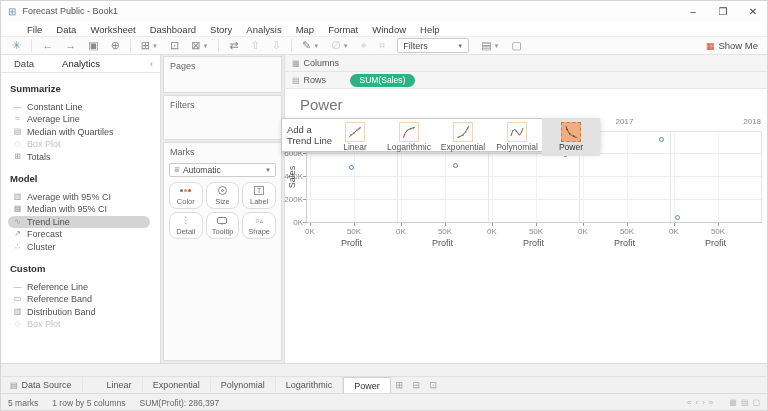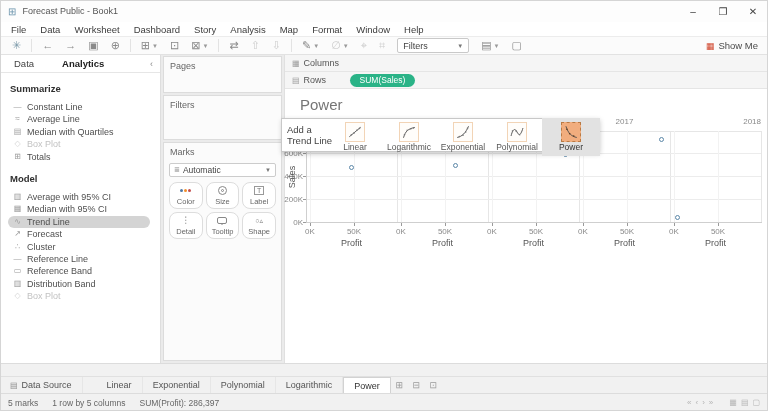--- a/index.html
+++ b/index.html
@@ -8,42 +8,42 @@
   #frame{position:absolute;inset:0;border:1px solid #d5d5d5;pointer-events:none;z-index:99;}
 
   
   #titlebar{position:absolute;left:0;top:0;width:768px;height:22px;background:#fdfdfd;display:flex;align-items:center;}
   #titlebar .logo{margin-left:8px;font-size:10px;color:#6a93ac;}
   #titlebar .title{margin-left:6px;font-size:9px;color:#555;}
   #win-controls{margin-left:auto;display:flex;}
   .win-btn{width:30px;height:22px;display:flex;align-items:center;justify-content:center;font-size:10px;color:#444;}
 
   
-  #menubar{position:absolute;left:0;top:22px;width:768px;height:14px;display:flex;align-items:center;padding-left:4px;background:#fff;}
+  #menubar{position:absolute;left:0;top:22px;width:768px;height:14px;display:flex;align-items:center;padding-left:20px;background:#fff;}
   .menu-item{font-size:9.5px;color:#3c3c3c;padding:0 7px;}
 
   
   #toolbar{position:absolute;left:0;top:36px;width:768px;height:19px;background:#fbfbfb;
     border-top:1px solid #ececec;border-bottom:1px solid #e2e2e2;display:flex;align-items:center;padding-left:6px;}
   #tb-icons,#tb-icons2{display:flex;align-items:center;}
   .tb-icon{font-size:11px;color:#8a8a8a;padding:0 6px;display:flex;align-items:center;line-height:1;}
   .tb-icon.disabled{color:#cdcdcd;}
   .tb-caret{font-size:6px;color:#9a9a9a;margin-left:2px;}
   .tb-sep{width:1px;height:13px;background:#e3e3e3;margin:0 4px;}
   #fit-dd{width:72px;height:15px;border:1px solid #c9c9c9;background:#fff;border-radius:2px;display:flex;align-items:center;
     font-size:9px;color:#444;padding:0 5px;margin:0 6px;}
   #fit-dd .caret{margin-left:auto;font-size:6px;color:#777;}
   #show-me{margin-left:auto;margin-right:10px;display:flex;align-items:center;font-size:9.5px;color:#4a4a4a;}
   #show-me .smicon{color:#d0452c;font-size:9px;margin-right:4px;}
 
   
   #left-pane{position:absolute;left:0;top:55px;width:161px;height:308px;background:#fff;border-right:1px solid #dedede;}
   #pane-tabs{height:18px;border-bottom:1px solid #e6e6e6;display:flex;align-items:center;}
   .pane-tab{font-size:9.5px;color:#444;padding:0 14px;}
-  .pane-tab.active{font-weight:bold;color:#222;}
+  .pane-tab.active{font-weight:normal;color:#222;}
   #collapse-btn{margin-left:auto;margin-right:7px;font-size:9px;color:#888;}
   .section-title{font-size:9.5px;font-weight:bold;color:#2f2f2f;margin:10px 0 7px 10px;}
   .pane-item{position:relative;height:12.4px;line-height:12.4px;font-size:9px;color:#4f4f4f;
     margin-left:8px;width:142px;padding-left:19px;white-space:nowrap;}
   .pane-item .pi{position:absolute;left:3px;top:0;font-size:8px;color:#9a9a9a;width:13px;text-align:center;}
   .pane-item.selected{background:#d4d4d4;border-radius:8px;}
   .pane-item.disabled{color:#c2c2c2;}
   .pane-item.disabled .pi{color:#d7d7d7;}
 
   
@@ -237,20 +237,21 @@
       </div>
       <div class="section">
         <div class="section-title">Model</div>
         <div class="pane-item"><span class="pi">▥</span><span>Average with 95% CI</span></div>
         <div class="pane-item"><span class="pi">▦</span><span>Median with 95% CI</span></div>
         <div class="pane-item selected"><span class="pi">∿</span><span>Trend Line</span></div>
         <div class="pane-item"><span class="pi">↗</span><span>Forecast</span></div>
         <div class="pane-item"><span class="pi">∴</span><span>Cluster</span></div>
       </div>
       <div class="section">
+        <div class="section-title">Custom</div>
         <div class="pane-item"><span class="pi">—</span><span>Reference Line</span></div>
         <div class="pane-item"><span class="pi">▭</span><span>Reference Band</span></div>
         <div class="pane-item"><span class="pi">▥</span><span>Distribution Band</span></div>
         <div class="pane-item disabled"><span class="pi">◇</span><span>Box Plot</span></div>
       </div>
     </div>
 </div>
 
 <div id="cards-col">
   <div class="card" id="card-pages">

